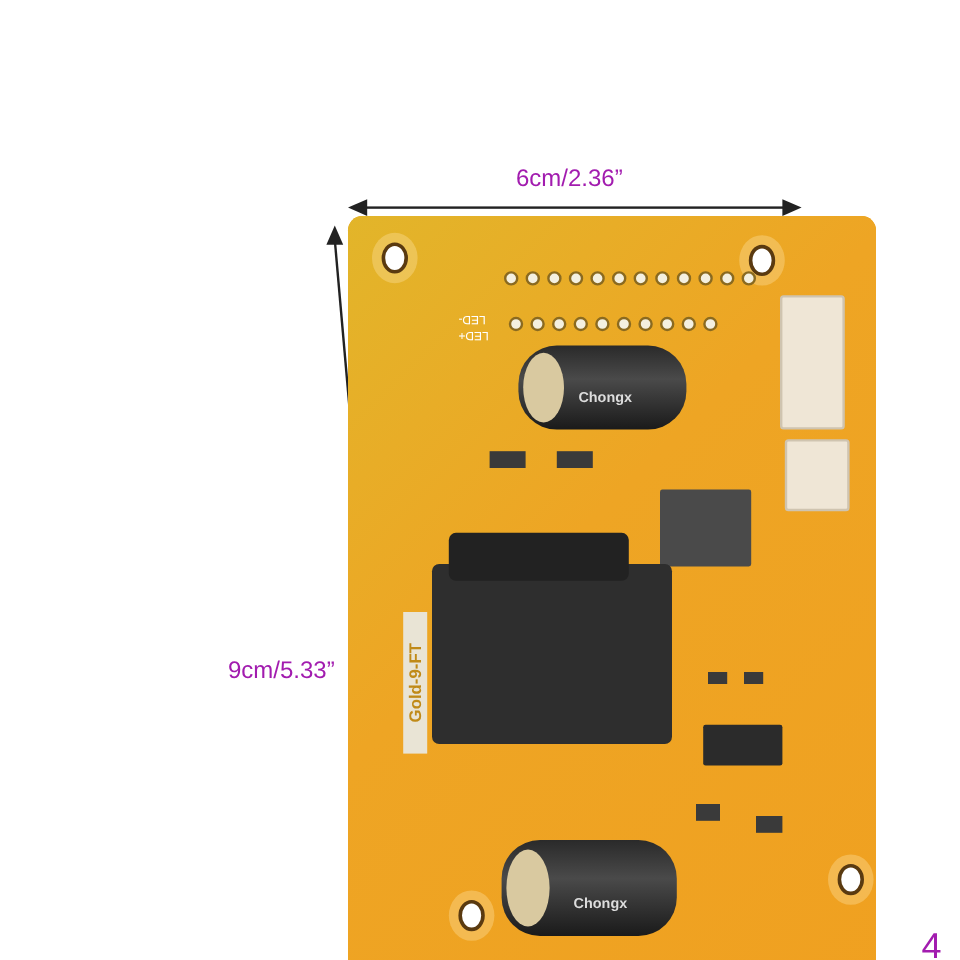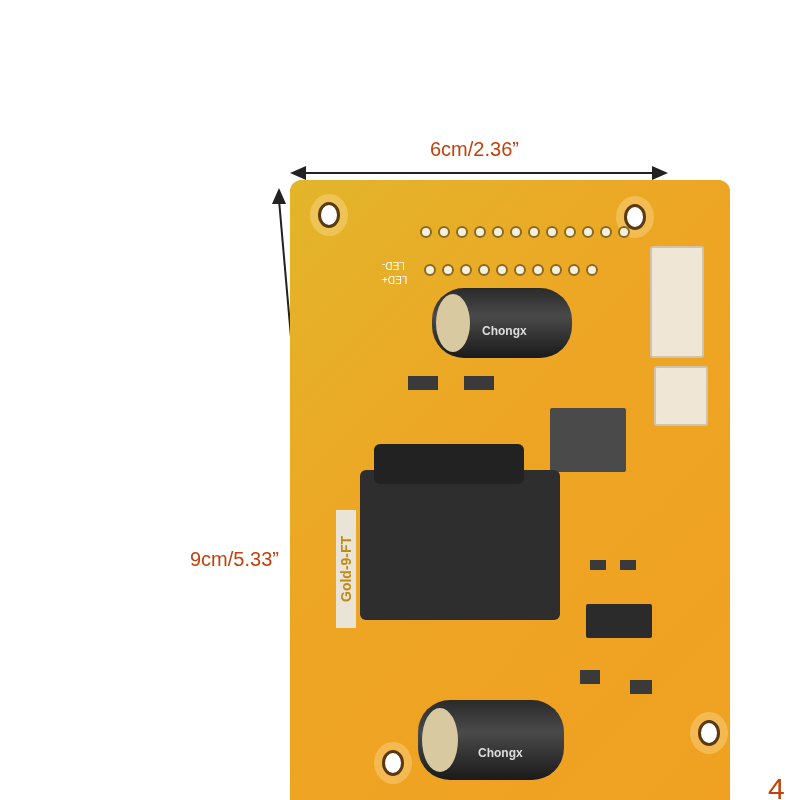--- a/index.html
+++ b/index.html
@@ -1,18 +1,18 @@
 <!DOCTYPE html>
 <html><head>
 <meta charset="utf-8">
 <style>
   html, body { margin:0; padding:0; }
   body { width:800px; height:800px; background:#ffffff; position:relative; overflow:hidden; font-family:"Liberation Sans", sans-serif; }
   .abs { position:absolute; }
-  .dim-label { position:absolute; color:#c2410c; font-size:20px; font-family:"Liberation Sans", sans-serif; }
+  .dim-label { position:absolute; color:#a21caf; font-size:20px; font-family:"Liberation Sans", sans-serif; }
   .line { position:absolute; background:#222; }
   .pcb { position:absolute; left:290px; top:180px; width:440px; height:700px; background:#e8a21a; transform:skewY(0deg); border-radius:12px 12px 0 0; }
   .pcb-inner { position:absolute; inset:0; background:linear-gradient(135deg,#e2b52a 0%, #eea524 40%, #f0a020 100%); border-radius:12px 12px 0 0; }
   .hole { position:absolute; width:16px; height:20px; border-radius:50%; background:#fff; border:3px solid #5a3a10; box-shadow:0 0 0 8px rgba(255,230,170,0.35); }
   .cap { position:absolute; background:linear-gradient(180deg,#2a2a2a,#4a4a4a 40%,#1a1a1a); border-radius:32px; color:#ddd; font-size:12px; font-weight:bold; }
   .cap-end { position:absolute; background:#d9c9a0; border-radius:50%; }
   .inductor { position:absolute; background:#2e2e2e; border-radius:6px; }
   .header-pins { position:absolute; display:flex; gap:6px; }
   .pad { width:8px; height:8px; border-radius:50%; background:#f4f0e0; border:2px solid #8a6a20; }
   .connector { position:absolute; background:#efe6d6; border:2px solid #cfc4b0; border-radius:3px; }

